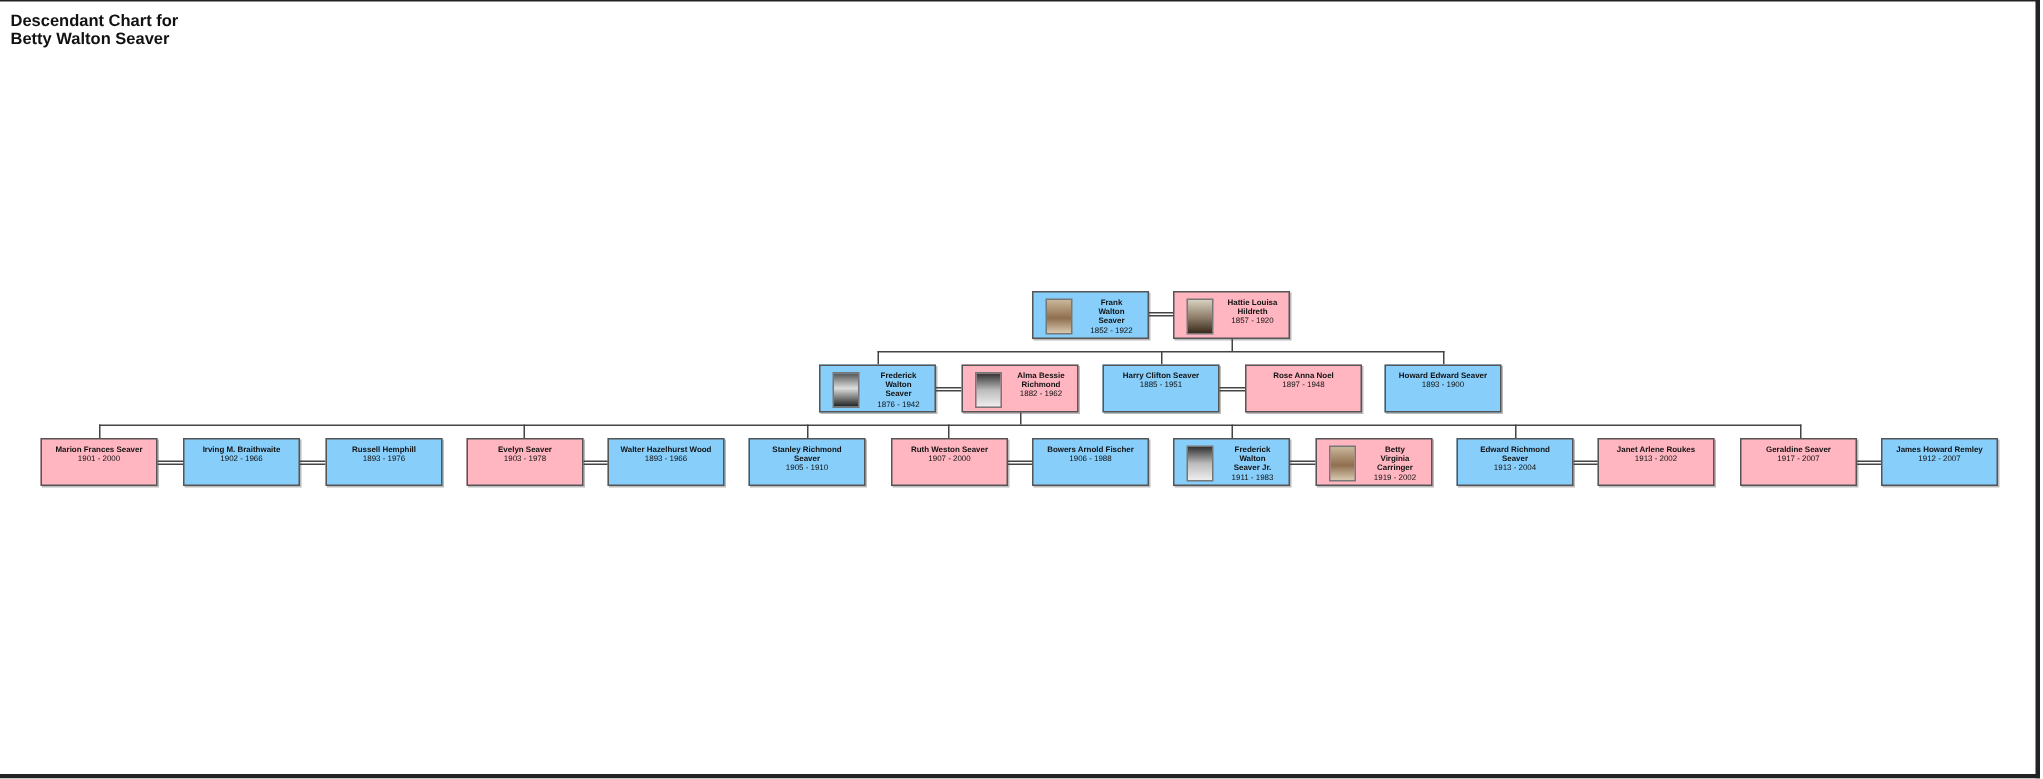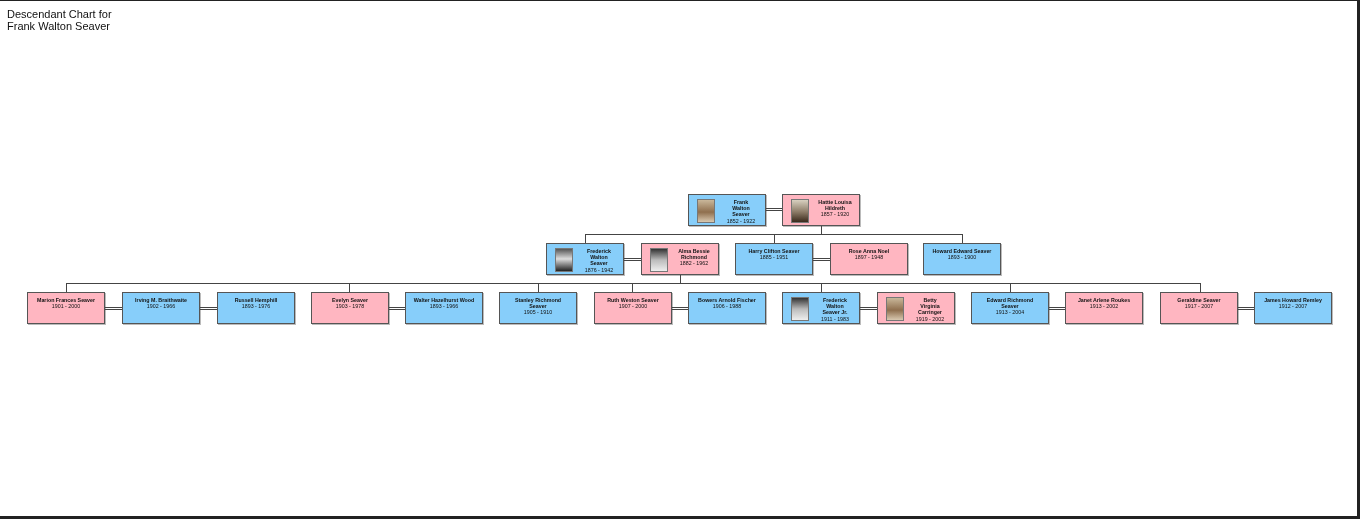--- a/index.html
+++ b/index.html
@@ -8,21 +8,21 @@
       background: #ffffff;
       font-family: "Liberation Sans", sans-serif;
     }
     .frame {
       position: absolute; left: 0; top: 0; width: 1357px; height: 515px;
       border-top: 1px solid #222; border-right: 3px solid #222; border-bottom: 3px solid #222;
       box-sizing: content-box;
     }
     .title {
       position: absolute; left: 7px; top: 8px;
-      font-size: 11px; font-weight: normal; color: #111; line-height: 12px;
+      font-size: 11px; font-weight: bold; color: #111; line-height: 12px;
     }
     .box {
       position: absolute; height: 32px; width: 78px;
       border: 1px solid #555; box-sizing: border-box;
       box-shadow: 1px 1px 0 #bbb;
       font-size: 5.3px; color: #111; text-align: center; line-height: 6.2px;
       padding-top: 4px;
     }
     .male { background: #87cefa; }
     .female { background: #ffb6c1; }
@@ -45,21 +45,21 @@
       box-sizing: border-box;
     }
   </style>
 </head>
 <body>
 
 <div class="frame"></div>
 
 <div class="title">
   <div>Descendant Chart for</div>
-  <div>Frank Walton Seaver</div>
+  <div>Betty Walton Seaver</div>
 </div>
 
 <div class="box male photo" style="left:688px;top:194px;">
   <div class="pic sepia"></div>
   <div class="txt">
     <span class="nm">Frank</span>
     <span class="nm">Walton</span>
     <span class="nm">Seaver</span>
     <span class="dt">1852 - 1922</span>
   </div>

